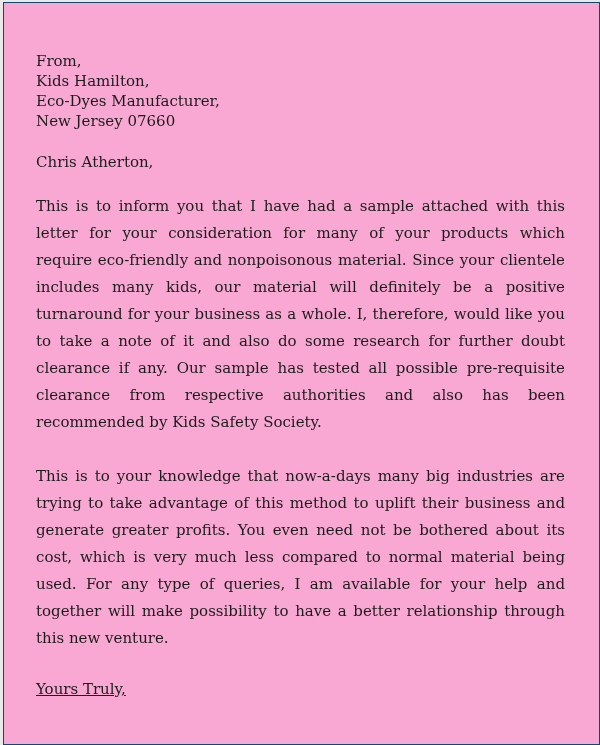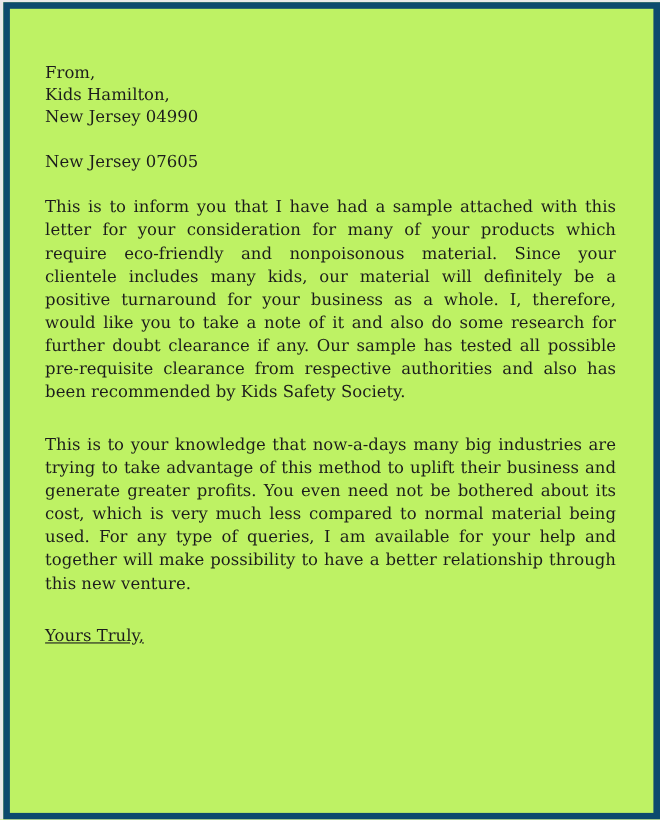--- a/index.html
+++ b/index.html
@@ -13,64 +13,65 @@
     font-family: "DejaVu Serif", "Liberation Serif", serif;
     position: relative;
     overflow: hidden;
   }
   .page {
     position: absolute;
     top: 2px;
     left: 3px;
     right: 0px;
     bottom: 0px;
-    background: #bef264;
-    border: 6px solid #0c4a6e;
+    background: #f9a8d4;
+    border: 1px solid #0c4a6e;
     box-sizing: border-box;
     color: #1c1c1c;
   }
   .page-inner {
     padding: 48px 34px 0 32px;
     font-size: 15px;
     line-height: 20px;
   }
   .addr-block {
     margin: 0 0 21px 0;
   }
   .addr-line {
     display: block;
   }
   .salutation {
     margin: 0 0 24px 0;
   }
   .body-para {
     margin: 8px 0 27px 0;
     text-align: justify;
-    line-height: 21px;
+    line-height: 27px;
   }
   .closing {
     margin: 0;
     text-decoration: underline;
   }
 </style>
 </head>
 <body>
 
 <div class="page">
   <div class="page-inner">
 
     <div class="addr-block">
       <span class="addr-line">From,</span>
       <span class="addr-line">Kids Hamilton,</span>
-      <span class="addr-line">New Jersey 04990</span>
+      <span class="addr-line">Eco-Dyes Manufacturer,</span>
+      <span class="addr-line">New Jersey 07660</span>
     </div>
 
 
     <div class="addr-block">
-      <span class="addr-line">New Jersey 07605</span>
+      <span class="addr-line">Chris Atherton,</span>
     </div>
 
 
     <p class="body-para">This is to inform you that I have had a sample attached with this letter for your consideration for many of your products which require eco-friendly and nonpoisonous material.  Since your clientele includes many kids, our material will definitely be a positive turnaround for your business as a whole.  I, therefore, would like you to take a note of it and also do some research for further doubt clearance if any.  Our sample has tested all possible pre-requisite clearance from respective authorities and also has been recommended by Kids Safety Society.</p>
 
     <p class="body-para">This is to your knowledge that now-a-days many big industries are trying to take advantage of this method to uplift their business and generate greater profits.  You even need not be bothered about its cost, which is very much less compared to normal material being used.  For any type of queries, I am available for your help and together will make possibility to have a better relationship through this new venture.</p>
 
     <p class="closing">Yours Truly,</p>
 
   </div>

